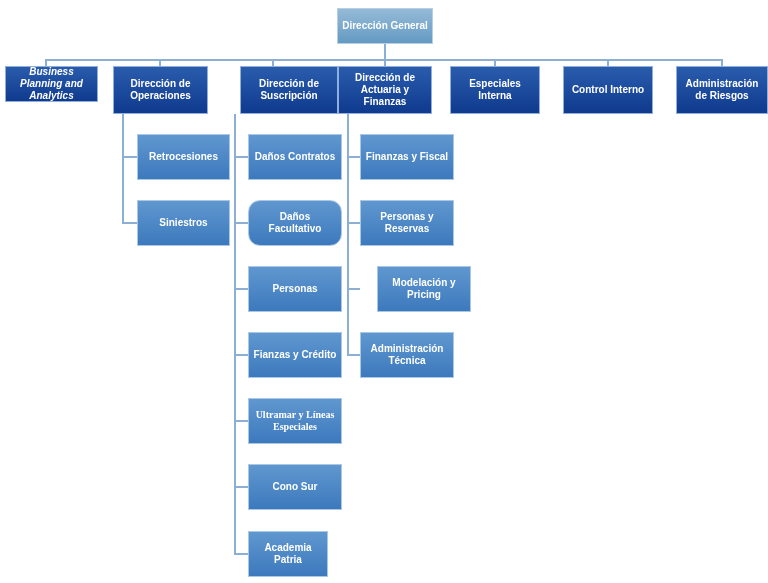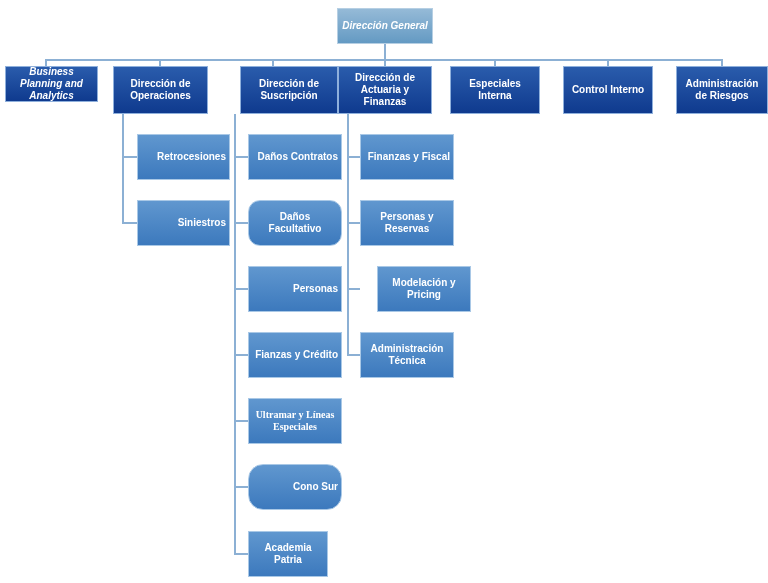--- a/index.html
+++ b/index.html
@@ -1,23 +1,23 @@
 <!DOCTYPE html>
 <html><head>
 <meta charset="utf-8">
 <style>
   html,body{margin:0;padding:0;background:#ffffff;}
   .canvas{position:relative;width:768px;height:583px;background:#ffffff;overflow:hidden;
           font-family:"Liberation Sans",sans-serif;}
   .box{position:absolute;display:flex;align-items:center;justify-content:center;
        text-align:center;color:#ffffff;font-weight:bold;font-size:10px;line-height:1.2;
        padding:2px 3px;box-sizing:border-box;}
-  .root{background:linear-gradient(#95bad7,#649ac3);border:1px solid #b6cfe3;font-style:italic;}
+  .root{background:linear-gradient(#95bad7,#649ac3);border:1px solid #b6cfe3;}
   .l2{background:linear-gradient(#2a5cac,#0f3a8e);border:1px solid #8fb0dc;}
-  .l3{background:linear-gradient(#6097cf,#3c79bd);border:1px solid #a9c8e6;justify-content:flex-end;}
+  .l3{background:linear-gradient(#6097cf,#3c79bd);border:1px solid #a9c8e6;}
   .vline,.hline{position:absolute;background:#8cb0d4;}
 </style>
 </head>
 <body>
 
 <div class="canvas">
 
   <div class="vline" style="left:384px;top:44px;width:2px;height:16px;"></div>
   <div class="hline" style="left:45px;top:59px;width:678px;height:2px;"></div>
   <div class="vline" style="left:45px;top:59px;width:2px;height:8px;"></div>
@@ -88,21 +88,21 @@
   </div>
   <div class="box l3" style="left:248px;top:266px;width:94px;height:46px;">
     <span>Personas</span>
   </div>
   <div class="box l3" style="left:248px;top:332px;width:94px;height:46px;">
     <span>Fianzas y Crédito</span>
   </div>
   <div class="box l3" style="left:248px;top:398px;width:94px;height:46px;font-family:Liberation Serif, serif;">
     <span>Ultramar y Líneas Especiales</span>
   </div>
-  <div class="box l3" style="left:248px;top:464px;width:94px;height:46px;border-radius:15px;">
+  <div class="box l3" style="left:248px;top:464px;width:94px;height:46px;">
     <span>Cono Sur</span>
   </div>
   <div class="box l3" style="left:248px;top:531px;width:80px;height:46px;">
     <span>Academia Patria</span>
   </div>
 
   <div class="box l3" style="left:360px;top:134px;width:94px;height:46px;">
     <span>Finanzas y Fiscal</span>
   </div>
   <div class="box l3" style="left:360px;top:200px;width:94px;height:46px;">

